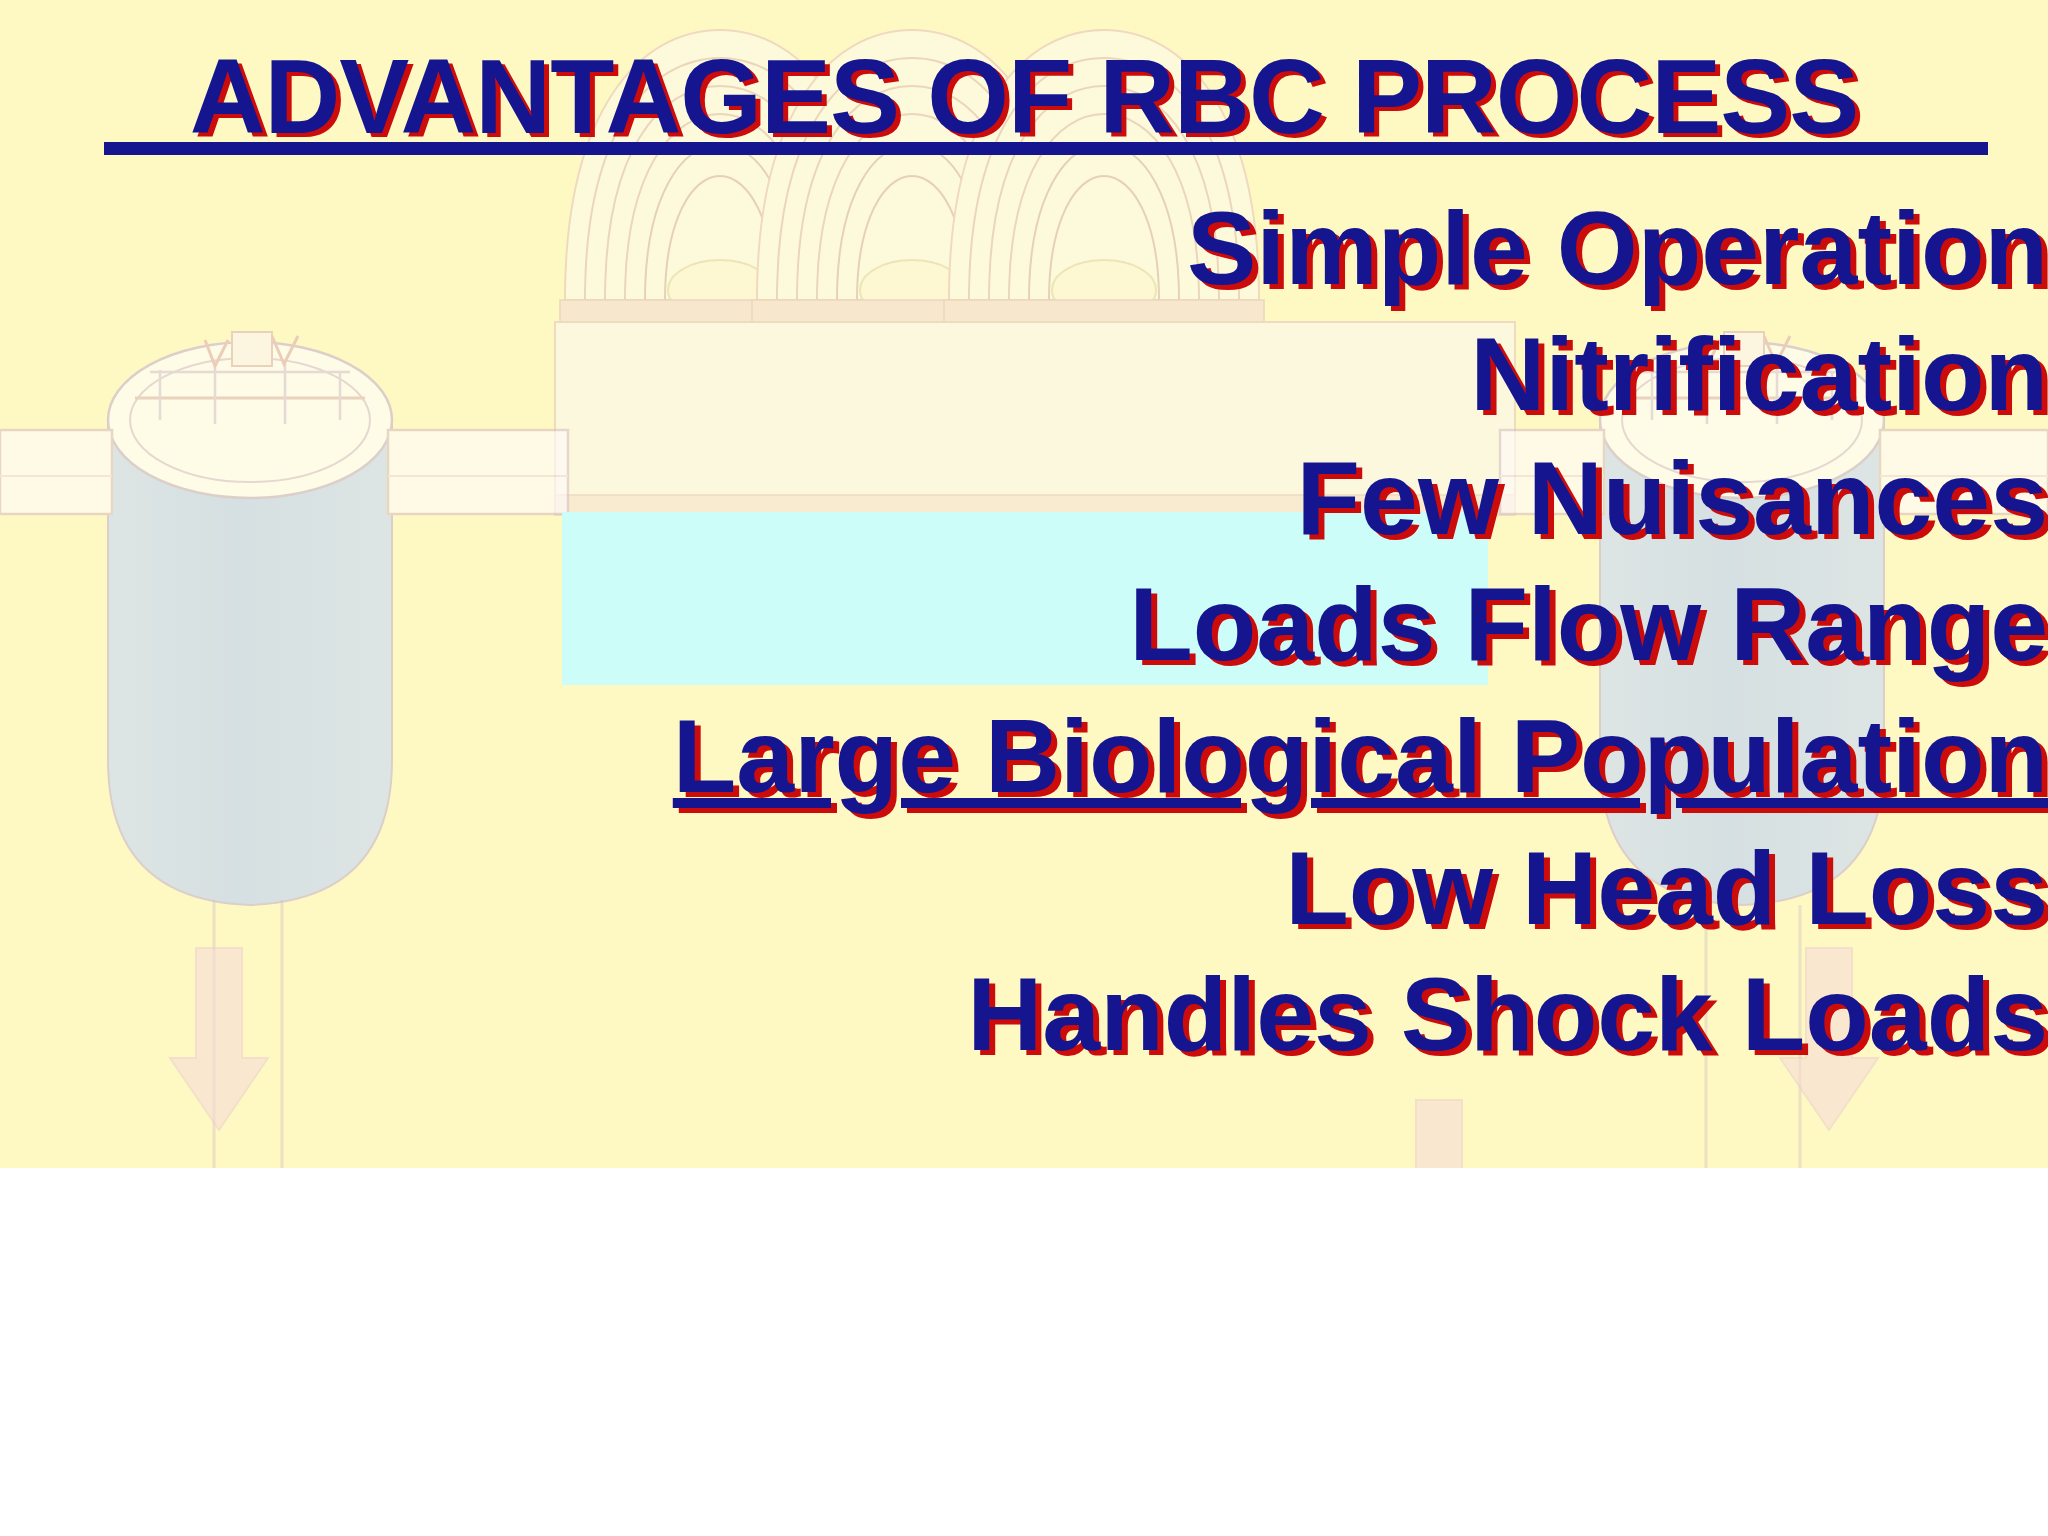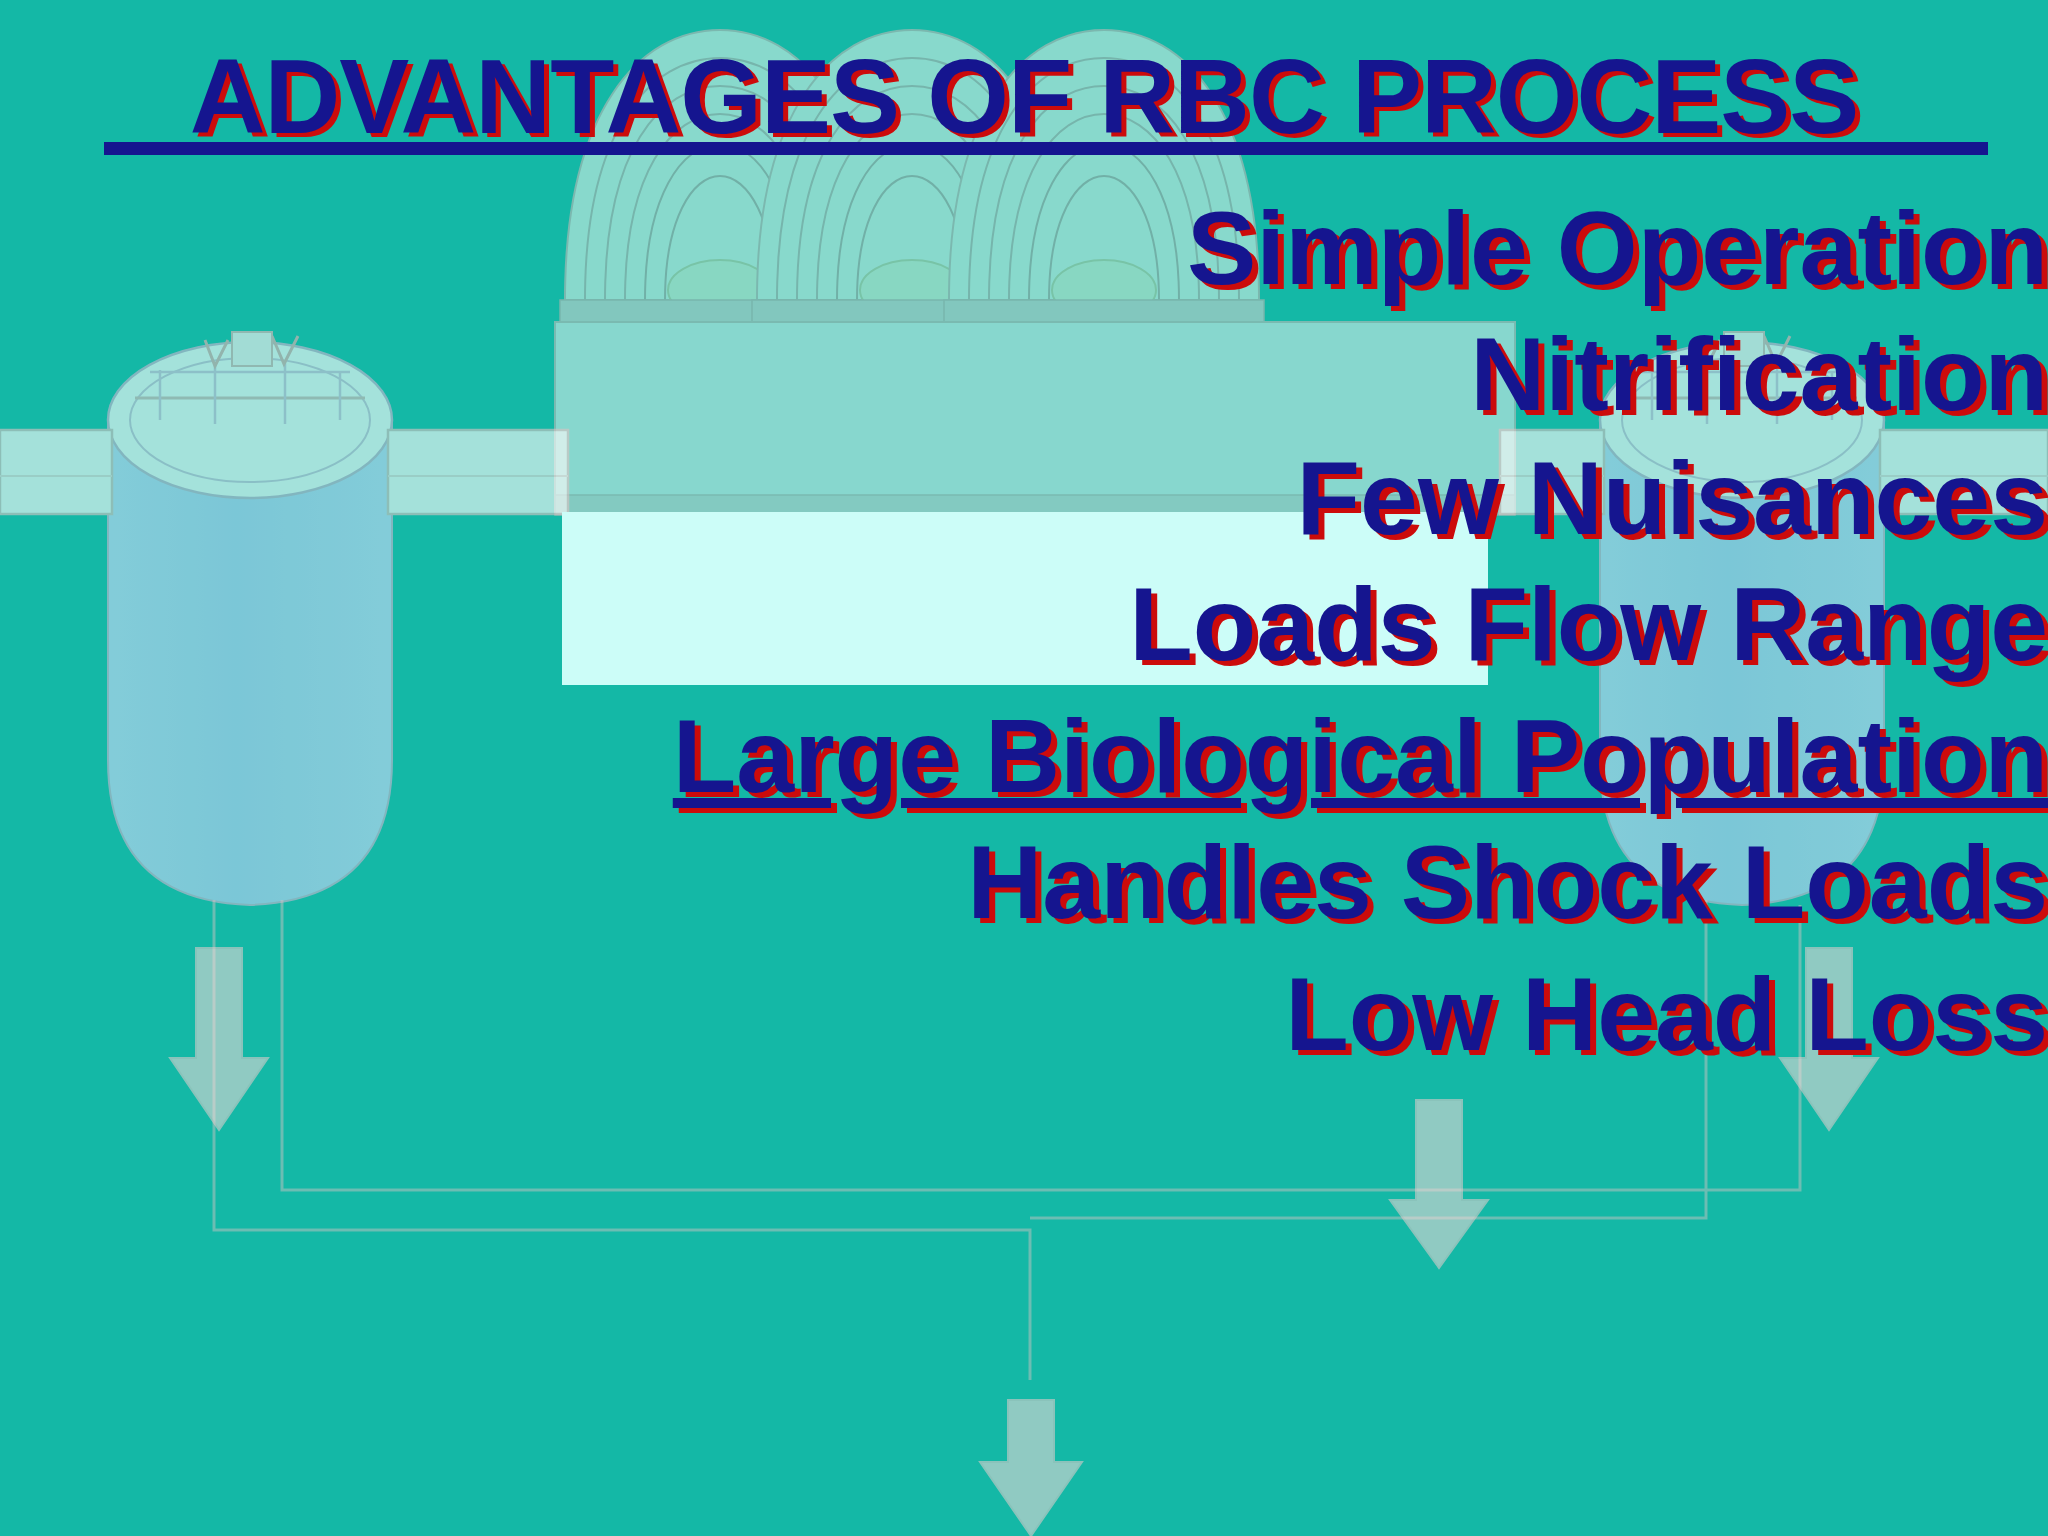--- a/index.html
+++ b/index.html
@@ -4,23 +4,23 @@
 <title>Advantages of RBC Process</title>
 <style>
   html, body {
     margin: 0;
     padding: 0;
     background: #ffffff;
   }
   #slide {
     position: relative;
     width: 2048px;
-    height: 1536px;
+    height: 1168px;
     overflow: hidden;
-    background: #14b8a6;
+    background: #fef9c3;
     font-family: "Liberation Sans", sans-serif;
   }
 
   
   #bg-diagram {
     position: absolute;
     inset: 0;
     z-index: 0;
     pointer-events: none;
   }
@@ -219,18 +219,18 @@
     <div class="slide-title">ADVANTAGES OF RBC PROCESS</div>
 
     <div class="title-underline"></div>
 
     <div class="bullet-list">
       <span class="bullet-line L0">Simple Operation</span>
       <span class="bullet-line L2">Nitrification</span>
       <span class="bullet-line L3">Few Nuisances</span>
       <span class="bullet-line L4">Loads Flow Range</span>
       <span class="bullet-line L5">Large Biological Population</span>
+      <span class="bullet-line L7">Low Head Loss</span>
       <span class="bullet-line L6">Handles Shock Loads</span>
-      <span class="bullet-line L7">Low Head Loss</span>
     </div>
 
   </div>
 </div>
 
 </body></html>

